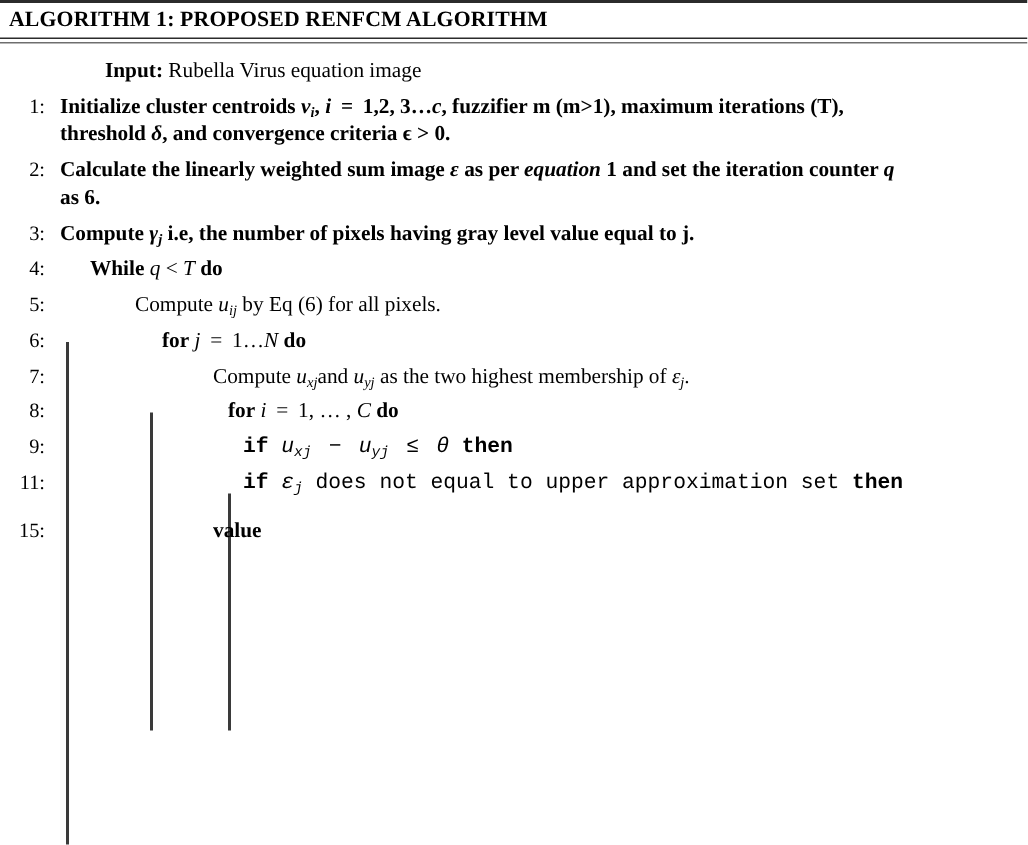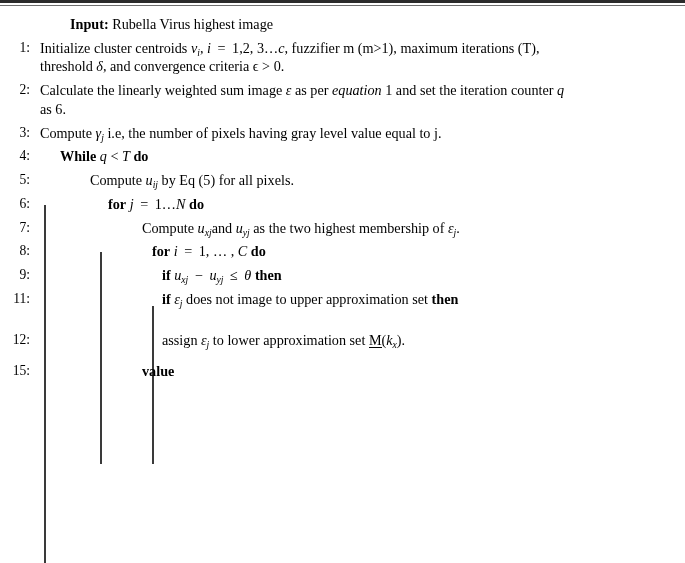--- a/index.html
+++ b/index.html
@@ -73,27 +73,27 @@
 
   .content {
     position: relative;
     flex: 1 1 auto;
     padding-left: 4px;
     box-sizing: border-box;
   }
 
   
   .ind-io   { padding-left: 36px; }
-  .ind-0    { padding-left: 6px; }
+  .ind-0    { padding-left: 6px; font-weight: bold; }
   .ind-1    { padding-left: 26px; }
   .ind-2    { padding-left: 56px; }
   .ind-3    { padding-left: 74px; }
   .ind-4    { padding-left: 108px; }
   .ind-5    { padding-left: 118px; }
-  .ind-6    { padding-left: 128px; }
+  .ind-6    { padding-left: 128px; font-family: Liberation Mono, monospace; }
 
   b, .kw { font-weight: bold; }
   i, .mv {
     font-style: italic;
     font-family: "Liberation Serif", "DejaVu Serif", serif;
   }
   .mi { font-style: italic; }
   sub {
     font-size: 0.68em;
     font-style: italic;
@@ -127,33 +127,34 @@
   #bar-while { left: 44px;  top: 199px; height: 362px; }
   #bar-forj  { left: 100px; top: 246px; height: 212px; }
   #bar-fori  { left: 152px; top: 300px; height: 158px; }
 </style>
 </head>
 <body>
 
 <div class="algo-box">
 
   <div class="rule-top"></div>
+  <div class="algo-title">ALGORITHM 1: PROPOSED RENFCM ALGORITHM</div>
   <div class="rule-double"></div>
 
   <div class="algo-body">
 
     <div class="bar" id="bar-while"></div>
     <div class="bar" id="bar-forj"></div>
     <div class="bar" id="bar-fori"></div>
 
     <div class="row io">
       <div class="lineno"></div>
       <div class="content ind-io">
         <b>Input:</b>
-        <span>Rubella Virus highest image</span>
+        <span>Rubella Virus equation image</span>
       </div>
     </div>
 
 
     <div class="row step">
       <div class="lineno">1:</div>
       <div class="content ind-0">
         <span>Initialize cluster centroids</span>
         <span class="mi">v</span><sub>i</sub><span>,</span>
         <span class="mi">i</span>
@@ -201,21 +202,21 @@
         <span class="mi">T</span>
         <b>do</b>
       </div>
     </div>
 
     <div class="row step">
       <div class="lineno">5:</div>
       <div class="content ind-2">
         <span>Compute</span>
         <span class="mi">u</span><sub>ij</sub>
-        <span>by Eq (5) for all pixels.</span>
+        <span>by Eq (6) for all pixels.</span>
       </div>
     </div>
 
     <div class="row step">
       <div class="lineno">6:</div>
       <div class="content ind-3">
         <b>for</b>
         <span class="mi">j</span>
         <span class="op">=</span>
         <span>1…</span><span class="mi">N</span>
@@ -258,34 +259,25 @@
         <b>then</b>
       </div>
     </div>
 
 
     <div class="row step">
       <div class="lineno">11:</div>
       <div class="content ind-6">
         <b>if</b>
         <span class="mi">ε</span><sub>j</sub>
-        <span>does not image to upper approximation set</span>
+        <span>does not equal to upper approximation set</span>
         <b>then</b>
       </div>
     </div>
 
-    <div class="row step" style="margin-top:22px;">
-      <div class="lineno">12:</div>
-      <div class="content ind-6">
-        <span>assign</span>
-        <span class="mi">ε</span><sub>j</sub>
-        <span>to lower approximation set</span>
-        <span class="under">M</span>(<span class="mi">k</span><sub>x</sub>)<span>.</span>
-      </div>
-    </div>
 
 
 
     <div class="row step" style="margin-top:13px;">
       <div class="lineno">15:</div>
       <div class="content ind-4">
         <b>value</b>
       </div>
     </div>
 

